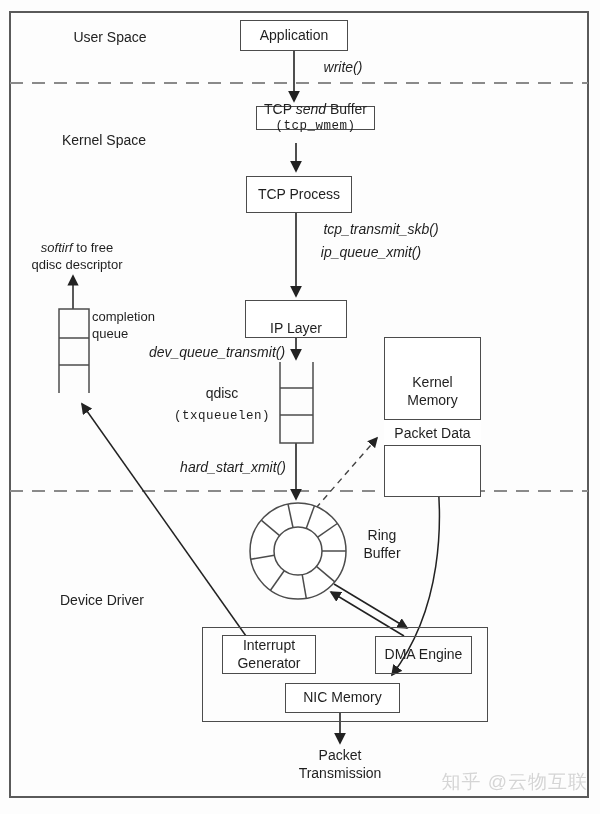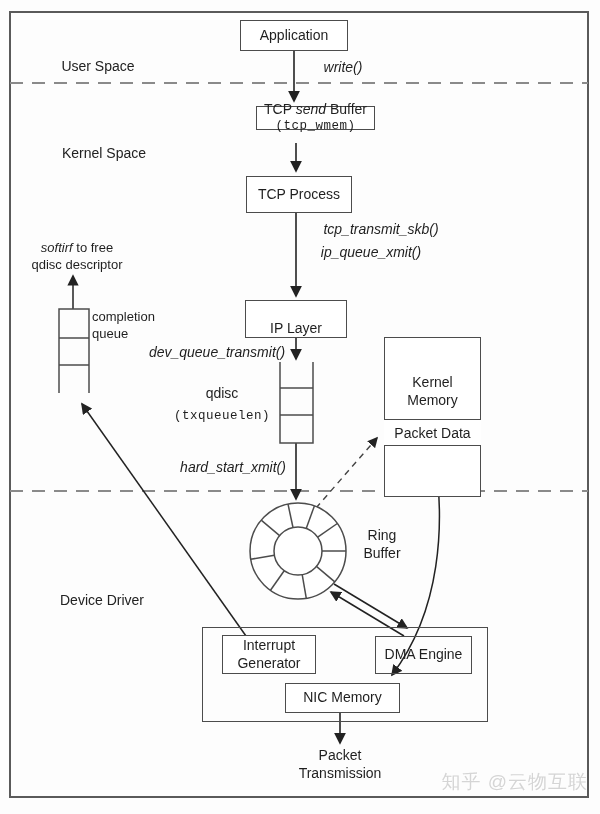--- a/index.html
+++ b/index.html
@@ -78,22 +78,22 @@
       <line x1="317.7" y1="537.2" x2="337.3" y2="523.5"></line>
       <line x1="322.0" y1="551.0" x2="346.0" y2="551.0"></line>
       <line x1="316.4" y1="566.4" x2="334.8" y2="581.9"></line>
       <line x1="302.2" y1="574.6" x2="306.3" y2="598.3"></line>
       <line x1="284.2" y1="570.7" x2="270.5" y2="590.3"></line>
       <line x1="274.4" y1="555.2" x2="250.7" y2="559.3"></line>
       <line x1="279.6" y1="535.6" x2="261.2" y2="520.1"></line>
     </g>
   </svg>
 
-  <div class="lbl region" style="left:98px;top:37px;margin-top:29px;">User Space</div>
-  <div class="lbl region" style="left:104px;top:153px;">Kernel Space</div>
+  <div class="lbl region" style="left:110px;top:37px;">User Space</div>
+  <div class="lbl region" style="left:104px;top:140px;">Kernel Space</div>
   <div class="lbl region" style="left:102px;top:600px;">Device Driver</div>
 
   <div class="node" style="left:240px;top:20px;width:108px;height:31px;">
     <span>Application</span>
   </div>
 
   <div class="node" style="left:239px;top:106px;width:119px;height:24px;margin-left:17px;">
     <span><span>TCP </span><i>send</i><span> Buffer</span></span>
     <span class="mono">(tcp_wmem)</span>
   </div>

